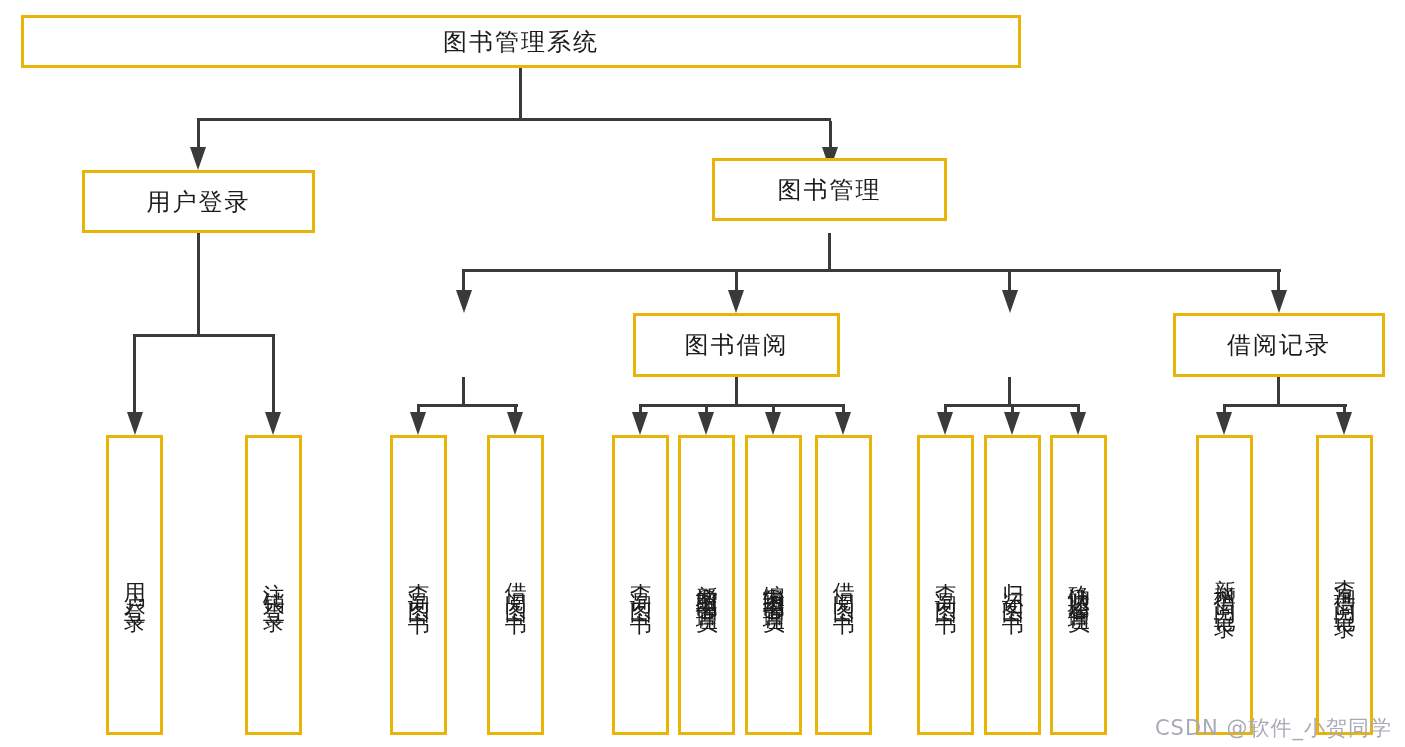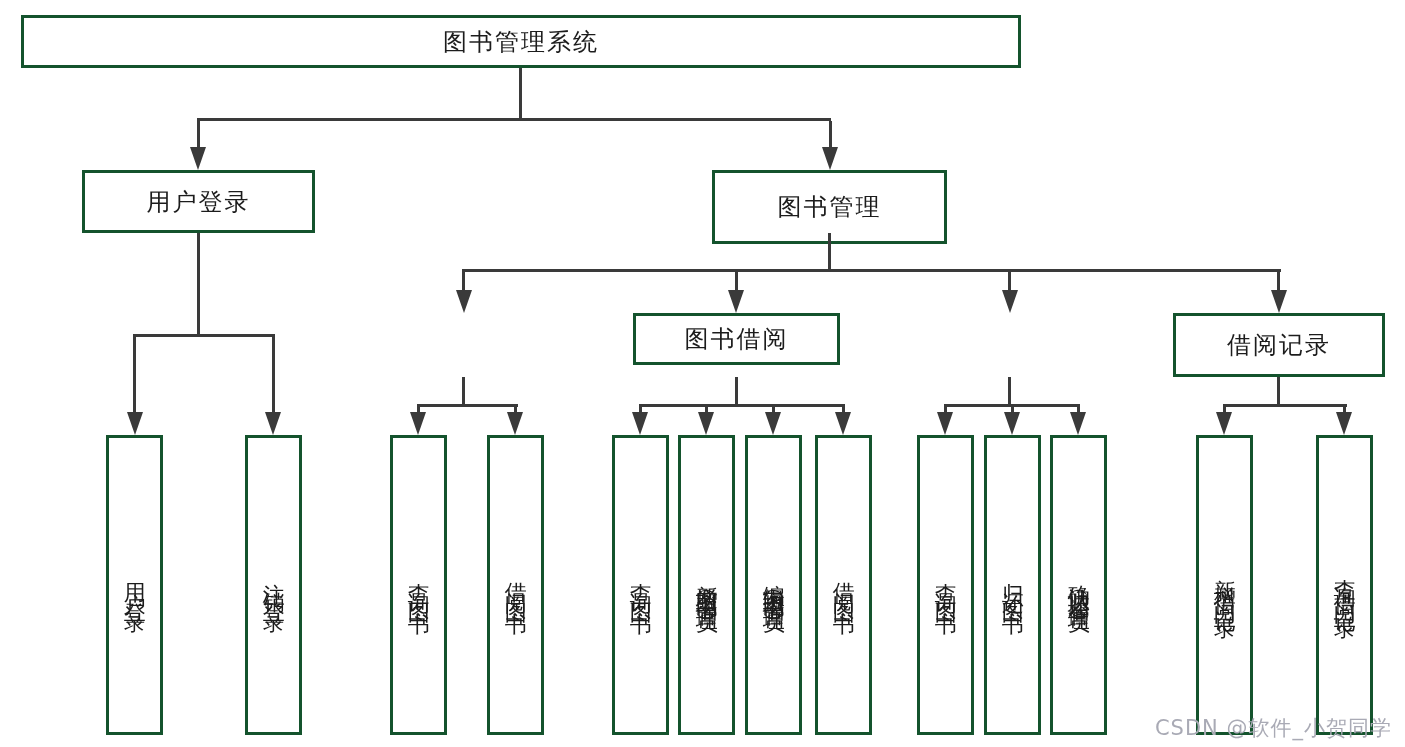--- a/index.html
+++ b/index.html
@@ -2,21 +2,21 @@
 <html><head>
 <meta charset="utf-8">
 <style>
   html,body { margin:0; padding:0; background:#ffffff; }
   .canvas {
     position:relative; width:1405px; height:747px; background:#ffffff;
     font-family:"DejaVu Sans","Liberation Sans",sans-serif; overflow:hidden;
   }
   .node {
     position:absolute; box-sizing:border-box;
-    border:3px solid #14532d; background:#ffffff; color:#1c1c1c;
+    border:3px solid #eab308; background:#ffffff; color:#1c1c1c;
     display:flex; align-items:center; justify-content:center;
   }
   .hnode { font-size:24px; letter-spacing:2px; font-weight:400; }
   .vtext { writing-mode:vertical-rl; text-orientation:mixed; font-size:22px; line-height:1.2; }
   .vs { letter-spacing:10px; }  
   .vm { letter-spacing:8px; }   
   .vl { letter-spacing:4px; }   
   .vline { position:absolute; width:3px; background:#3a3a3a; }
   .hline { position:absolute; height:3px; background:#3a3a3a; }
   .ah {
@@ -38,42 +38,42 @@
 
   <div class="vline" style="left:519px;top:68px;height:53px"></div>
   <div class="hline" style="left:197px;top:118px;width:634px"></div>
   <div class="vline" style="left:197px;top:121px;height:27px"></div>
   <div class="ah" style="left:190px;top:147px"></div>
   <div class="vline" style="left:829px;top:121px;height:27px"></div>
   <div class="ah" style="left:822px;top:147px"></div>
 
   <div class="node hnode" style="left:82px;top:170px;width:233px;height:63px">用户登录</div>
 
-  <div class="node hnode" style="left:712px;top:170px;width:235px;height:74px">图书管理</div>
+  <div class="node hnode" style="left:712px;top:158px;width:235px;height:63px">图书管理</div>
 
   <div class="vline" style="left:197px;top:233px;height:104px"></div>
   <div class="hline" style="left:133px;top:334px;width:142px"></div>
   <div class="vline" style="left:133px;top:337px;height:75px"></div>
   <div class="ah" style="left:127px;top:412px"></div>
   <div class="vline" style="left:272px;top:337px;height:75px"></div>
   <div class="ah" style="left:265px;top:412px"></div>
 
   <div class="vline" style="left:828px;top:233px;height:39px"></div>
   <div class="hline" style="left:462px;top:269px;width:819px"></div>
   <div class="vline" style="left:462px;top:272px;height:19px"></div>
   <div class="ah" style="left:456px;top:290px"></div>
   <div class="vline" style="left:735px;top:272px;height:19px"></div>
   <div class="ah" style="left:728px;top:290px"></div>
   <div class="vline" style="left:1008px;top:272px;height:19px"></div>
   <div class="ah" style="left:1002px;top:290px"></div>
   <div class="vline" style="left:1277px;top:272px;height:19px"></div>
   <div class="ah" style="left:1271px;top:290px"></div>
 
 
-  <div class="node hnode" style="left:633px;top:313px;width:207px;height:52px">图书借阅</div>
+  <div class="node hnode" style="left:633px;top:313px;width:207px;height:64px">图书借阅</div>
 
 
   <div class="node hnode" style="left:1173px;top:313px;width:212px;height:64px">借阅记录</div>
 
   <div class="vline" style="left:462px;top:377px;height:30px"></div>
   <div class="hline" style="left:417px;top:404px;width:101px"></div>
   <div class="vline" style="left:417px;top:404px;height:10px"></div>
   <div class="ah" style="left:410px;top:412px"></div>
   <div class="vline" style="left:514px;top:404px;height:10px"></div>
   <div class="ah" style="left:507px;top:412px"></div>

